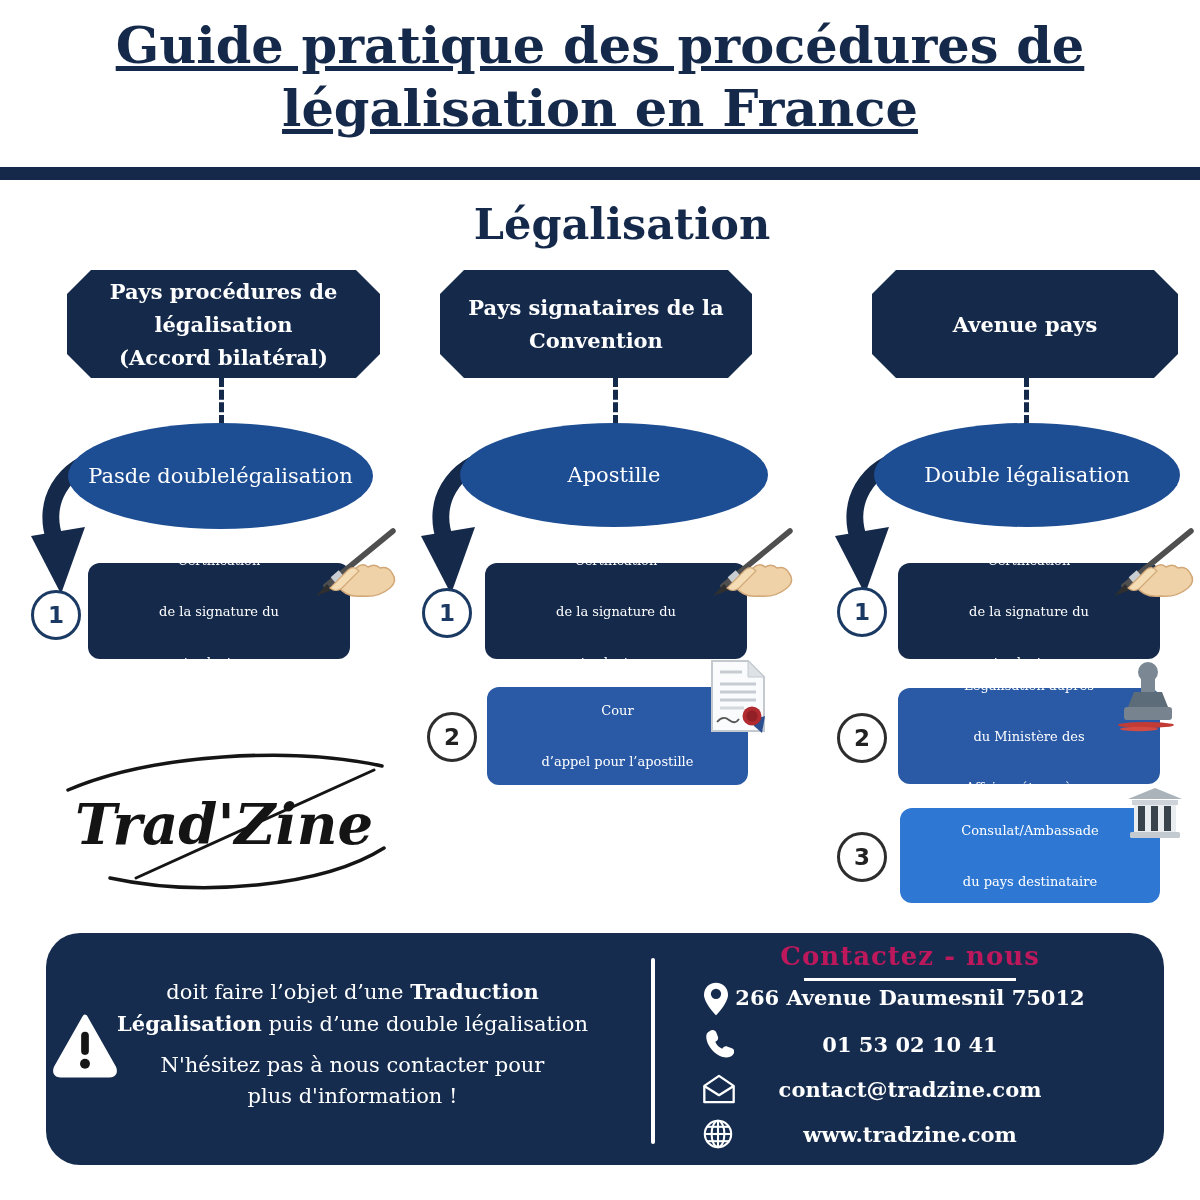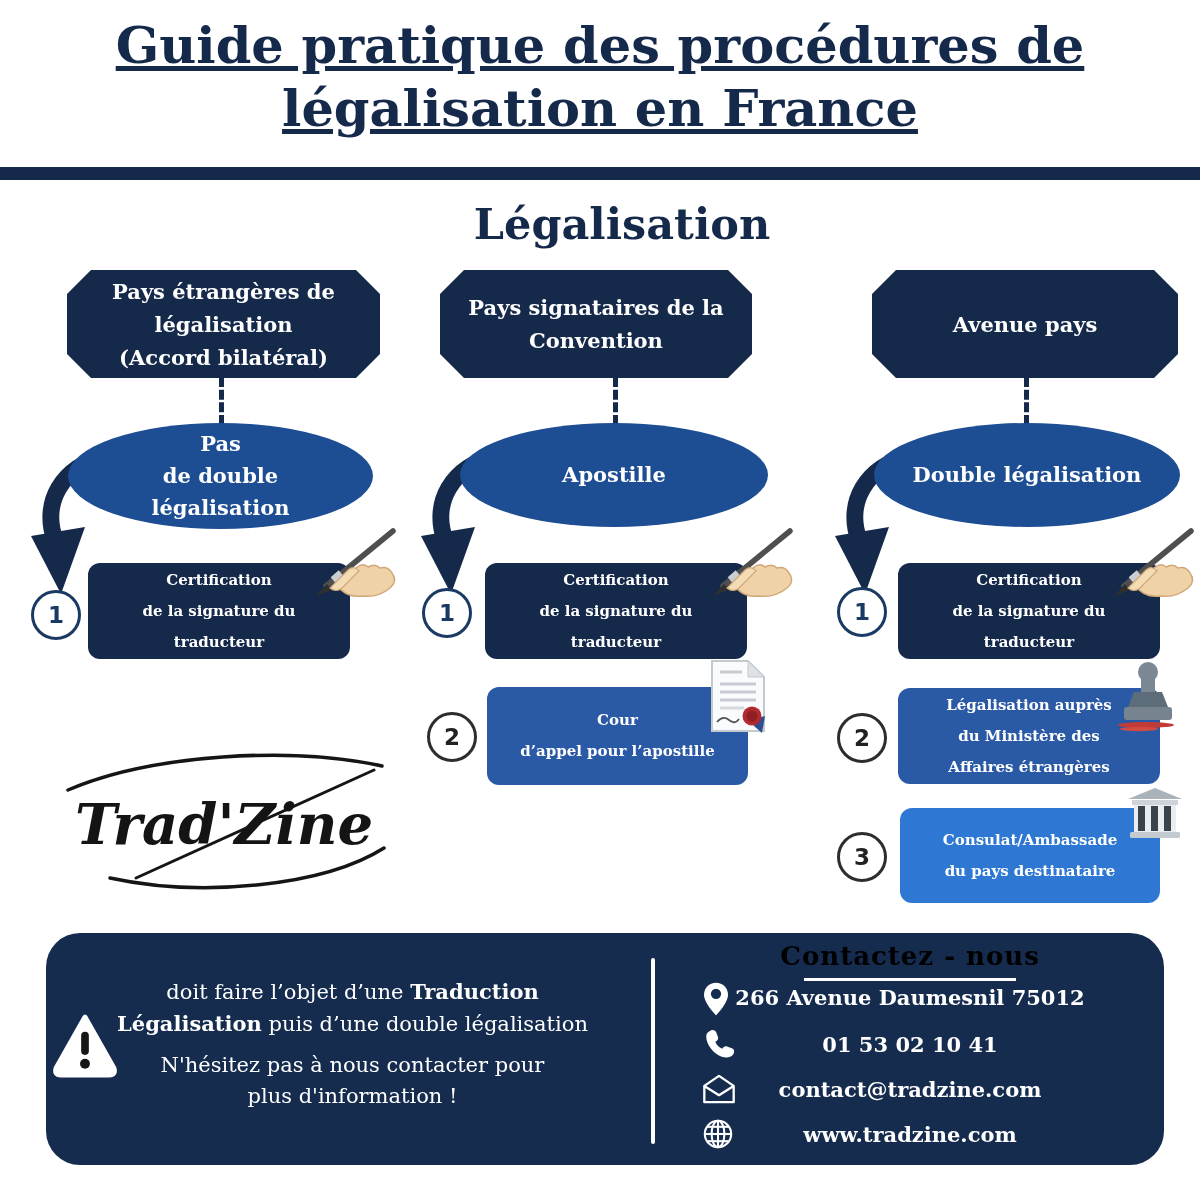--- a/index.html
+++ b/index.html
@@ -8,57 +8,57 @@
   .abs{position:absolute;}
   .page-title{left:0;right:0;top:14px;text-align:center;font-size:51px;font-weight:bold;
               line-height:63px;color:#15294b;text-decoration:underline;}
   .header-divider{left:0;top:167px;width:1200px;height:13px;background:#15294b;}
   .section-title{left:44px;right:0;top:199px;text-align:center;font-size:43px;font-weight:bold;color:#15294b;}
   .topbox{background:#15294b;color:#fff;font-weight:bold;font-size:21px;line-height:33px;
           text-align:center;display:flex;flex-direction:column;justify-content:center;align-items:center;
           clip-path:polygon(24px 0,calc(100% - 24px) 0,100% 24px,100% calc(100% - 24px),
           calc(100% - 24px) 100%,24px 100%,0 calc(100% - 24px),0 24px);}
   .dash-connector{width:0;height:48px;border-left:5px dashed #15294b;}
-  .ellipse{background:#1d4d92;border-radius:50%;color:#fff;font-weight:bold;font-size:21px;
-           line-height:32px;text-align:center;display:flex;flex-direction:column;
+  .ellipse{background:#1d4d92;border-radius:50%;color:#fff;font-weight:normal;font-size:21px;
+           line-height:32px;text-align:center;display:flex;flex-direction:row;
            justify-content:center;align-items:center;}
-  .stepbox{border-radius:12px;color:#fff;font-weight:bold;font-size:15px;line-height:31px;
-           text-align:center;display:flex;flex-direction:column;justify-content:center;align-items:center;}
+  .stepbox{border-radius:12px;color:#fff;font-weight:normal;font-size:13px;line-height:31px;
+           text-align:center;display:flex;flex-direction:column;justify-content:center;align-items:center;gap:20px;}
   .stepbox.navy{background:#15294b;}
   .stepbox.midblue{background:#2a5aa6;}
   .stepbox.brightblue{background:#2e78d3;}
   .numcircle{width:50px;height:50px;border-radius:50%;background:#fff;display:flex;align-items:center;
              justify-content:center;font-family:"DejaVu Sans",sans-serif;font-weight:bold;font-size:23px;box-sizing:border-box;}
   .numcircle.navy{border:3px solid #1b3a63;color:#1b3a63;}
   .numcircle.dark{border:3px solid #2d2d2d;color:#222;}
   .footer-card{left:46px;top:933px;width:1118px;height:232px;background:#152c4e;border-radius:34px;}
   .notice{left:105px;top:976px;width:495px;text-align:center;color:#fff;font-size:21px;line-height:31px;}
   .notice .gap{margin-top:10px;}
   .footer-vdivider{left:651px;top:958px;width:4px;height:186px;background:#fff;border-radius:2px;}
-  .contact{left:660px;top:941px;width:500px;text-align:center;color:#000000;}
+  .contact{left:660px;top:941px;width:500px;text-align:center;color:#be185d;}
   .contact-heading{font-size:26px;font-weight:bold;letter-spacing:1px;}
   .contact-underline{width:212px;height:3px;background:#fff;margin:7px auto 0;}
   .contact-row{position:absolute;left:660px;width:500px;height:34px;color:#fff;font-weight:bold;font-size:21px;}
   .contact-row .txt{position:absolute;left:0;right:0;top:4px;text-align:center;}
   .contact-row svg{position:absolute;left:42px;top:0;}
 </style>
 </head>
 <body>
 
 <div id="canvas">
 
   <div class="abs page-title">
     <div>Guide pratique des procédures de</div>
     <div>légalisation en France</div>
   </div>
   <div class="abs header-divider"></div>
   <div class="abs section-title">Légalisation</div>
 
   <div class="abs topbox" style="left:67px;top:270px;width:313px;height:108px;">
-    <div>Pays étrangères de</div>
+    <div>Pays procédures de</div>
     <div>légalisation</div>
     <div>(Accord bilatéral)</div>
   </div>
   <div class="abs topbox" style="left:440px;top:270px;width:312px;height:108px;">
     <div>Pays signataires de la</div>
     <div>Convention</div>
   </div>
   <div class="abs topbox" style="left:872px;top:270px;width:306px;height:108px;">
     <div>Avenue pays</div>
   </div>

